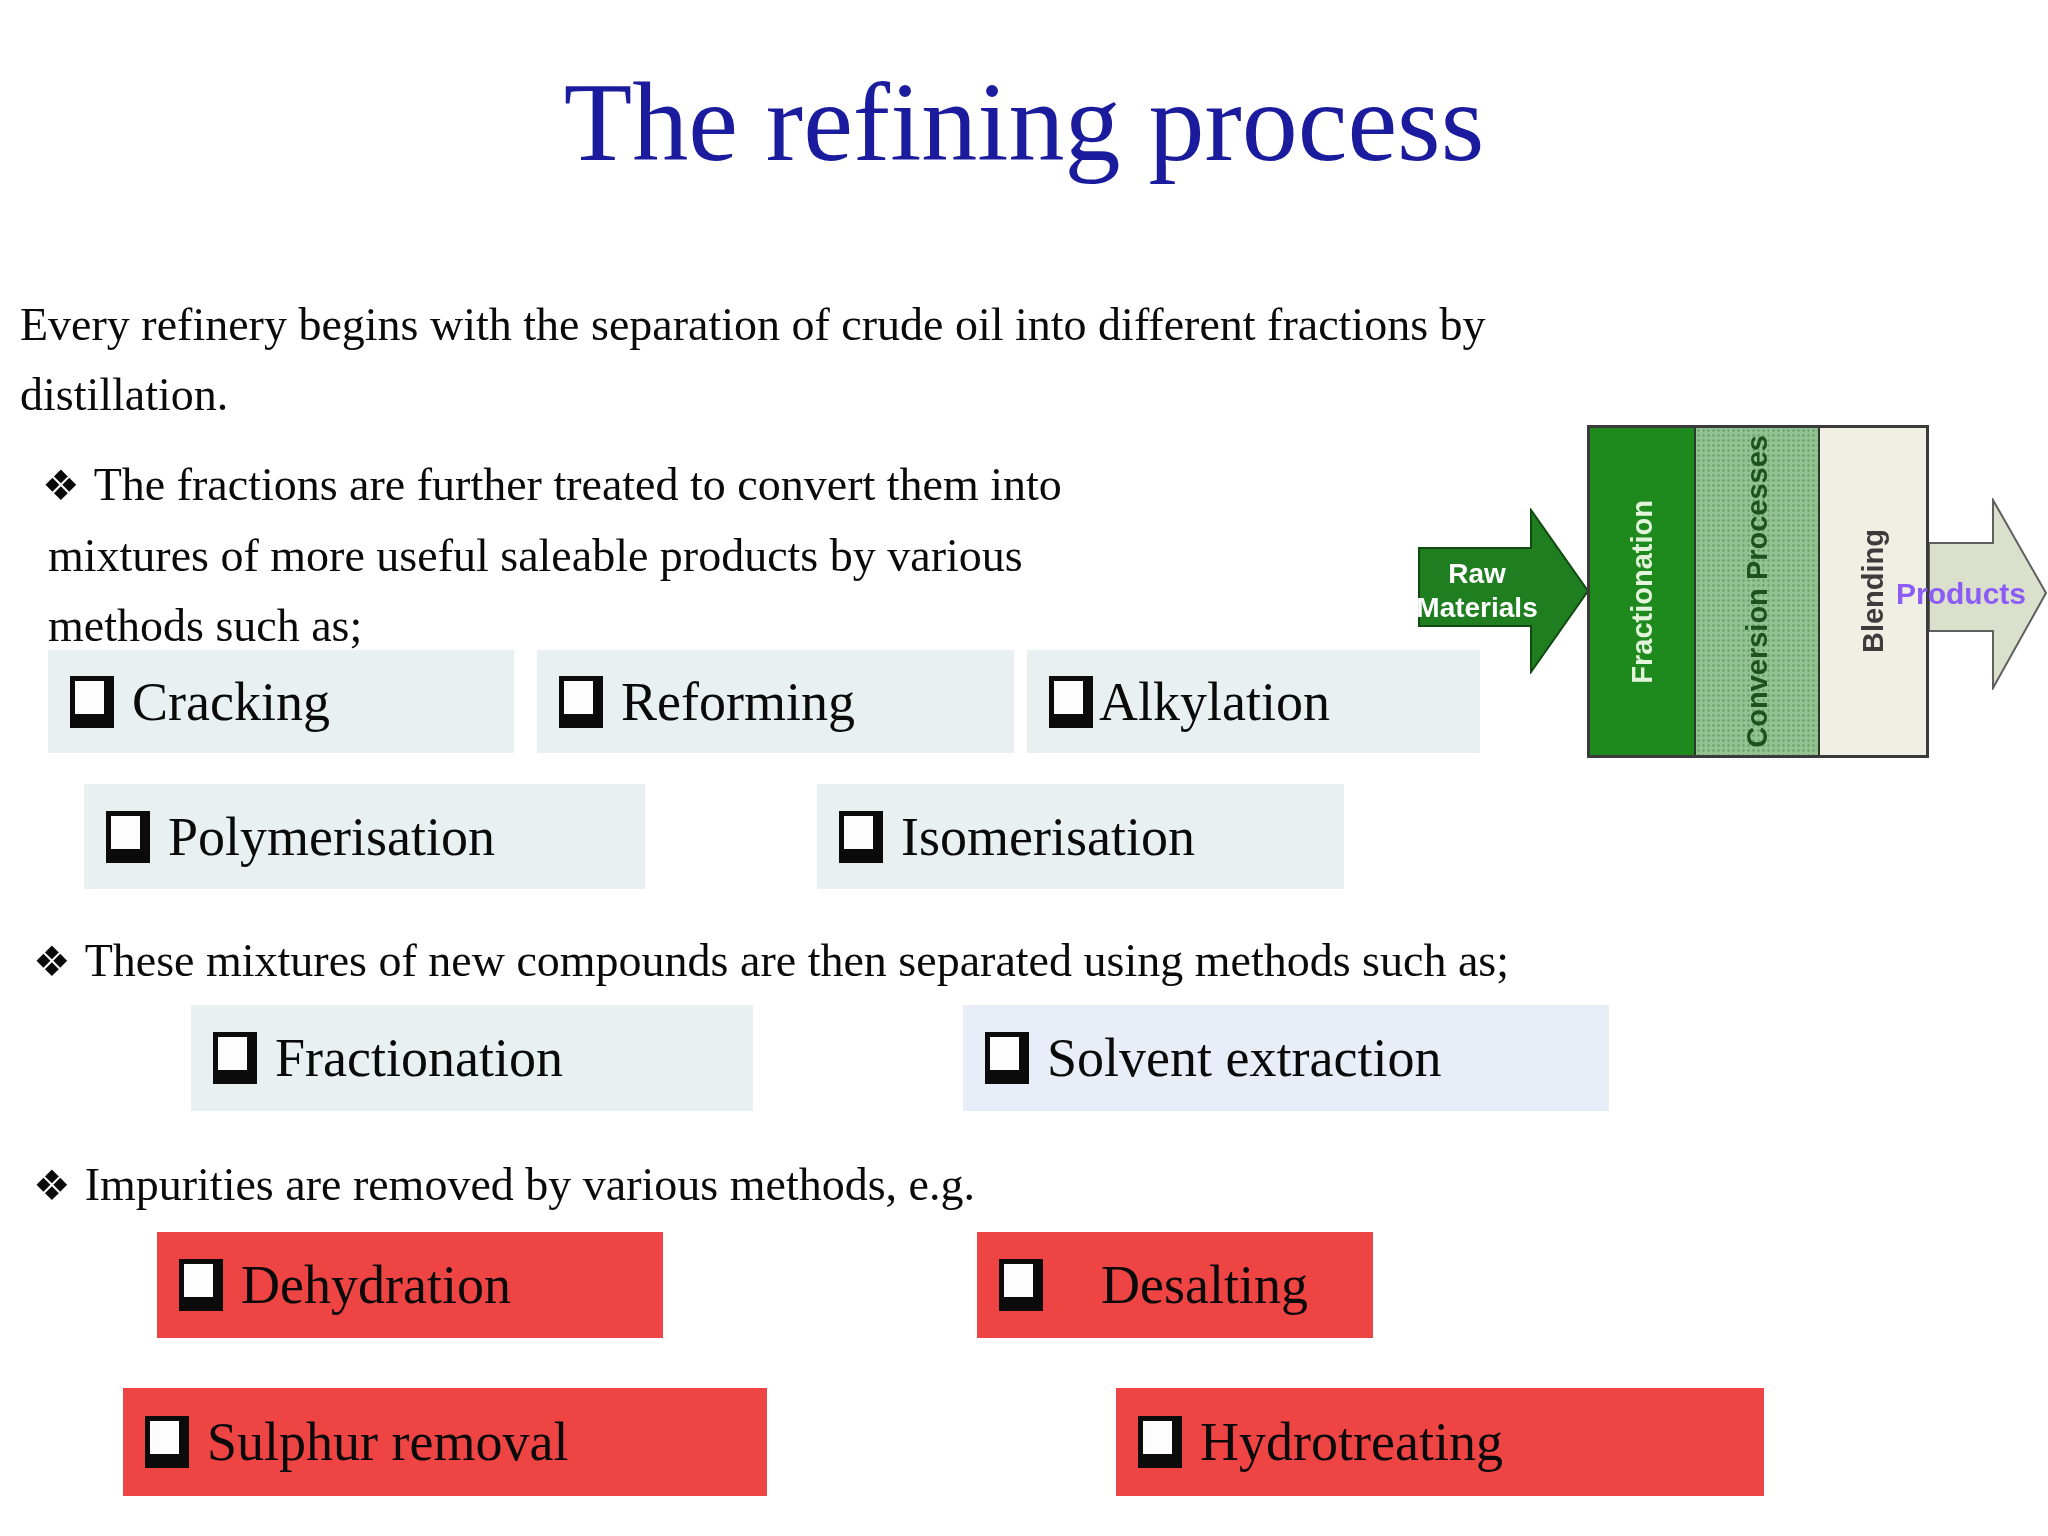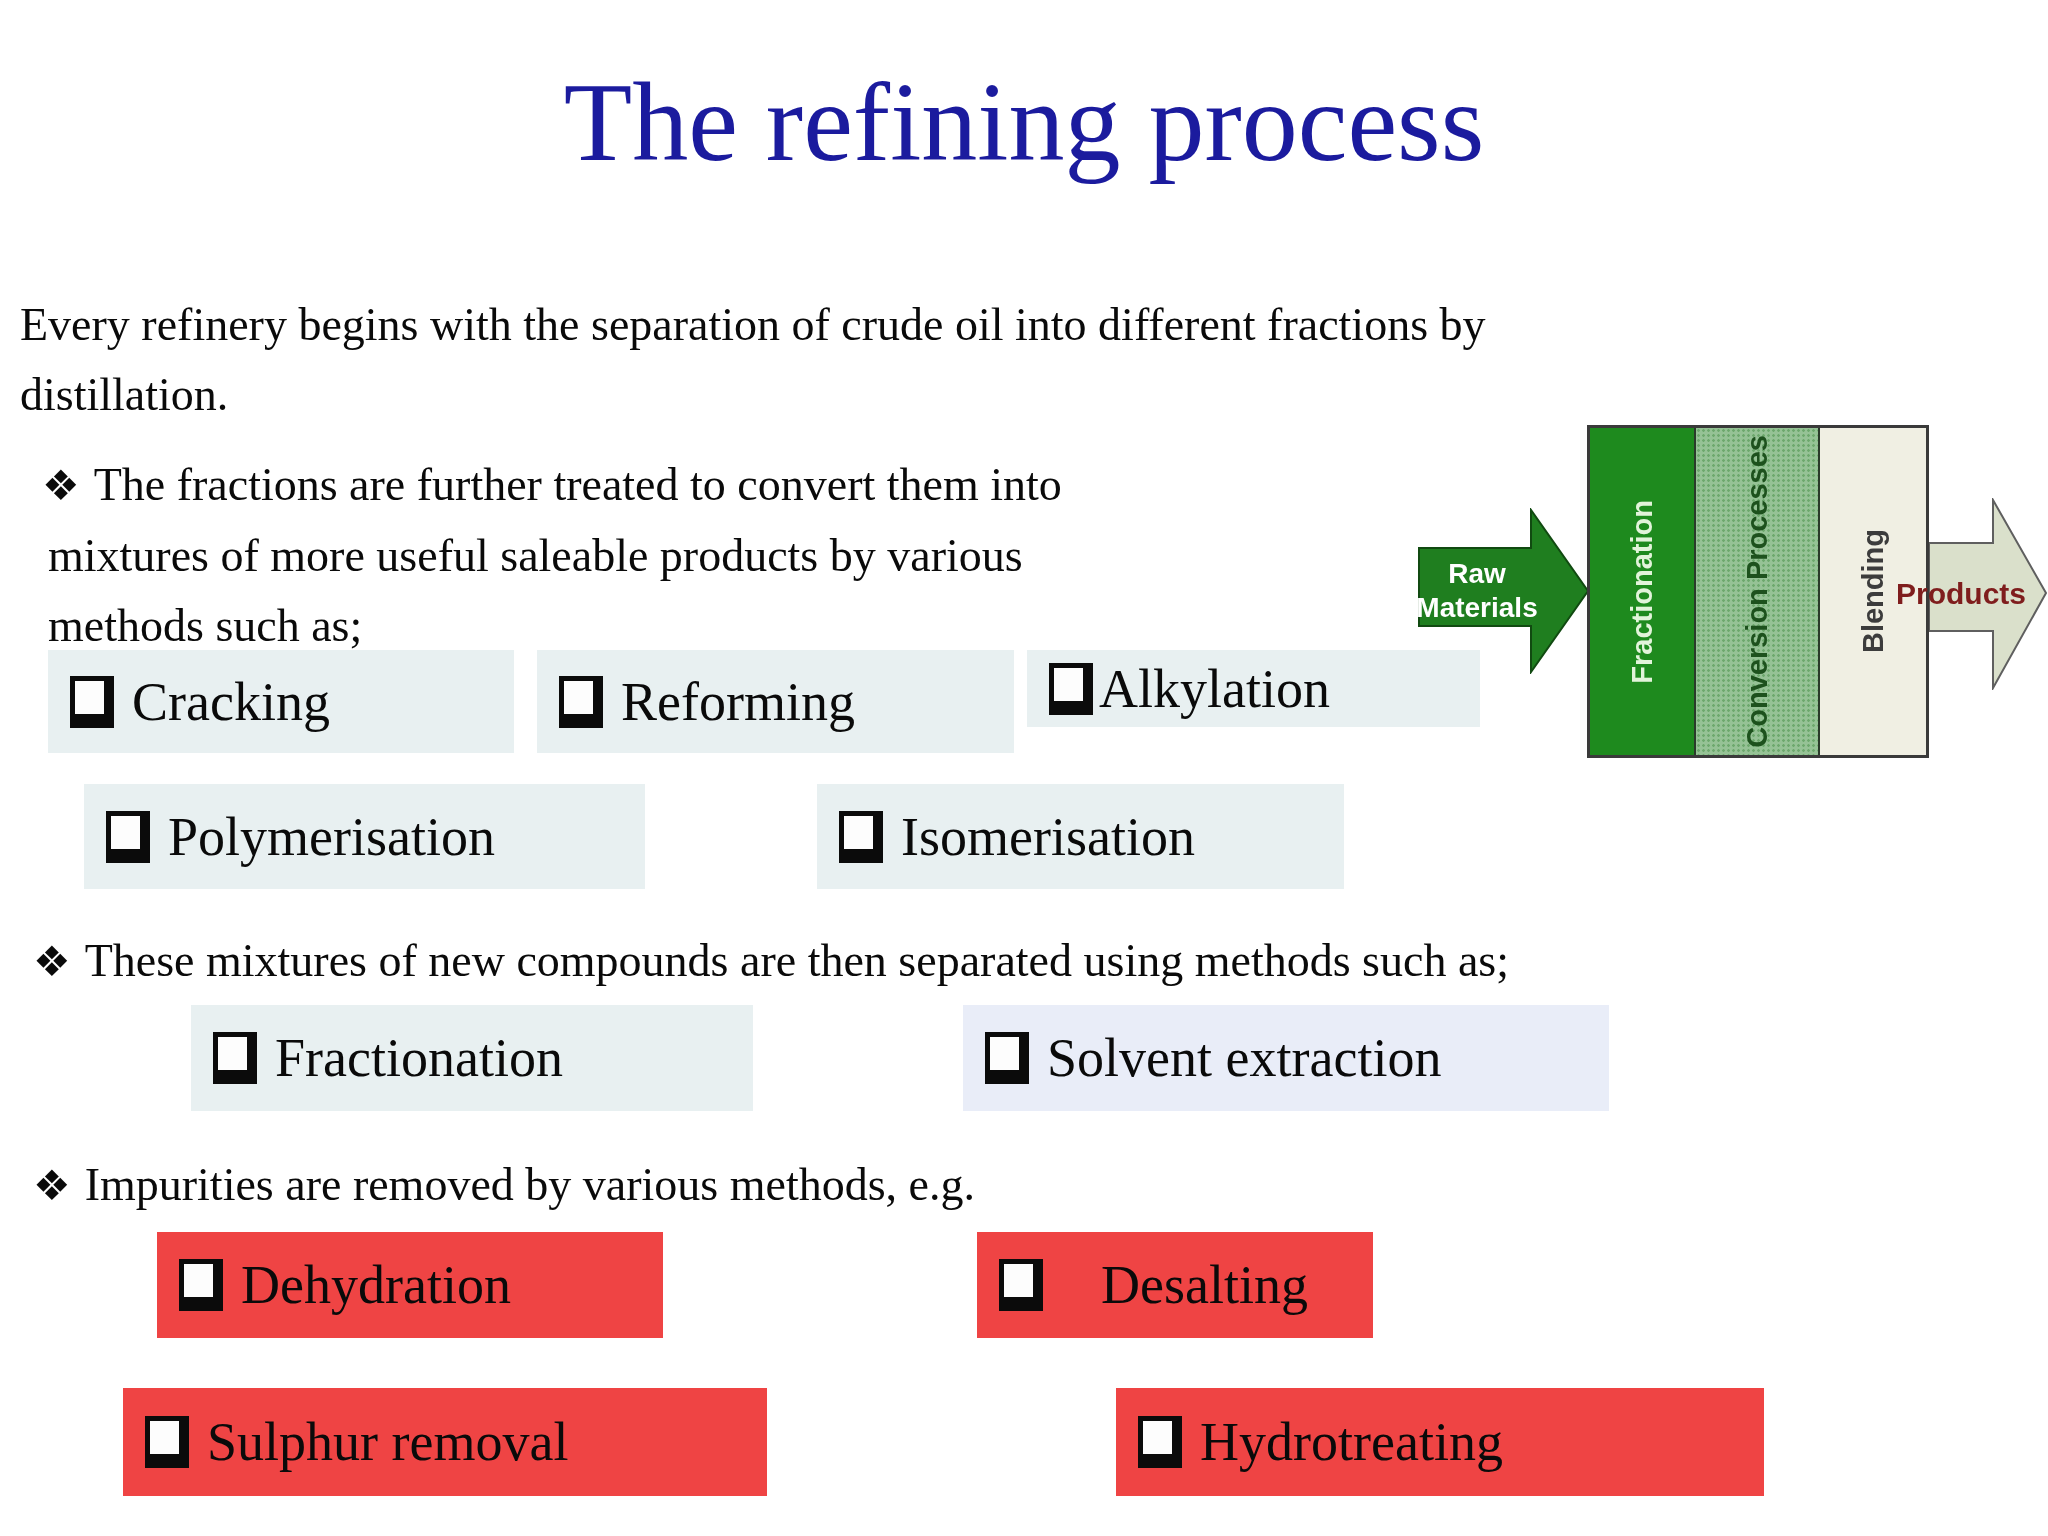--- a/index.html
+++ b/index.html
@@ -85,21 +85,21 @@
     text-align:center;
     font-family:"Liberation Sans", sans-serif;
     font-weight:700;
   }
   .raw-arrow .arrow-label{
     left:0;top:0;width:118px;height:166px;
     color:#ffffff;font-size:28px;line-height:34px;
   }
   .products-arrow .arrow-label{
     left:-22px;top:52px;width:108px;height:88px;
-    color:#7f1d1d;font-size:30px;white-space:nowrap;font-weight:600;
+    color:#8b5cf6;font-size:30px;white-space:nowrap;font-weight:600;
   }
 </style>
 </head>
 <body>
 
 <div class="slide">
 
   <div class="title">The refining process</div>
 
   <div class="intro">
@@ -114,21 +114,21 @@
   </div>
 
   <div class="mbox" style="left:48px;top:650px;width:466px;height:103px;">
     <span class="chk"></span>
     <span>Cracking</span>
   </div>
   <div class="mbox" style="left:537px;top:650px;width:477px;height:103px;">
     <span class="chk"></span>
     <span>Reforming</span>
   </div>
-  <div class="mbox tight" style="left:1027px;top:650px;width:453px;height:77px;">
+  <div class="mbox tight" style="left:1027px;top:650px;width:453px;height:103px;">
     <span class="chk"></span>
     <span>Alkylation</span>
   </div>
 
   <div class="mbox" style="left:84px;top:784px;width:561px;height:105px;">
     <span class="chk"></span>
     <span>Polymerisation</span>
   </div>
   <div class="mbox" style="left:817px;top:784px;width:527px;height:105px;">
     <span class="chk"></span>

